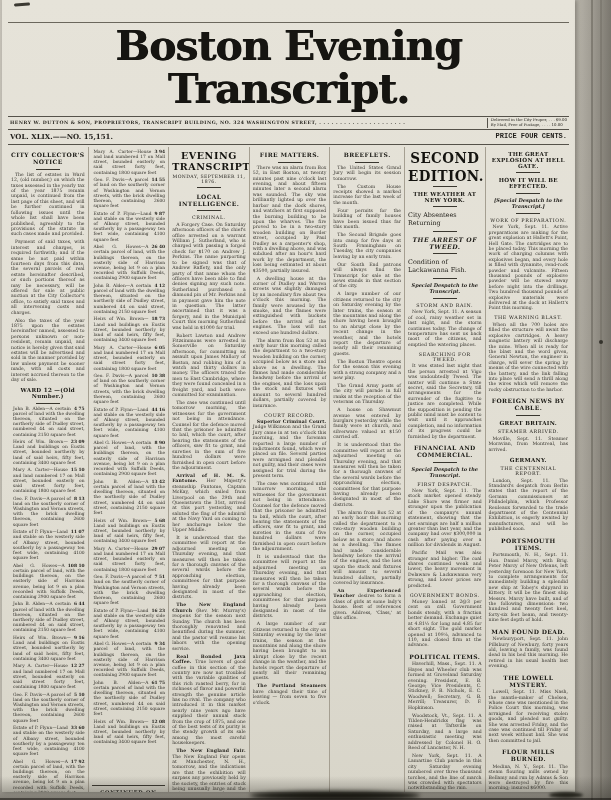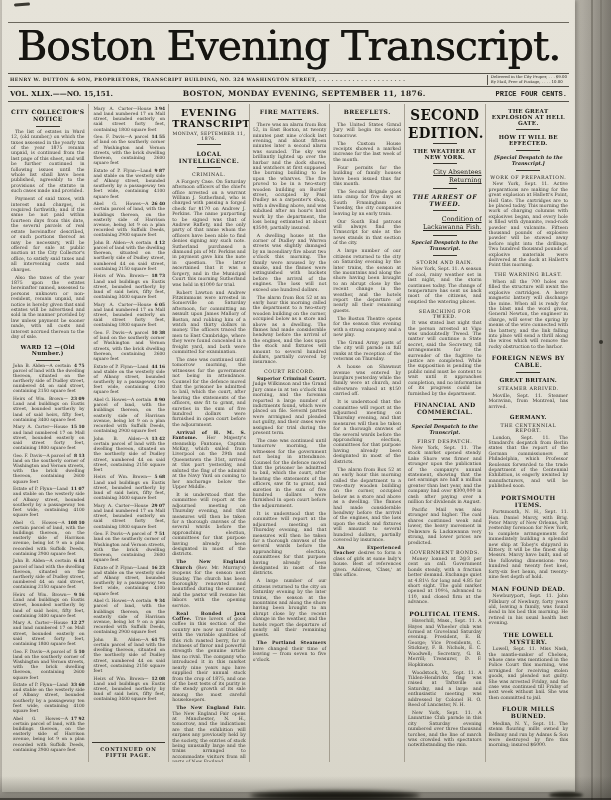--- a/index.html
+++ b/index.html
@@ -1,45 +1,45 @@
 <!DOCTYPE html>
 <html><head>
 <meta charset="utf-8">
 <style>
   html,body{margin:0;padding:0;}
   body{width:611px;height:800px;overflow:hidden;background:#b7b3a9;font-family:"DejaVu Serif",serif;}
   .scan{position:relative;width:611px;height:800px;background:linear-gradient(135deg,#c6c2b8,#aeaaa0);}
   .page{position:absolute;left:2px;top:0;width:573px;height:792px;background:linear-gradient(180deg,#e6e3d9 0%,#e1ded3 60%,#d8d5c9 100%);color:#211f1b;overflow:hidden;box-shadow:2px 0 4px rgba(60,57,50,.4);}
   
   .top-rule{margin:22px 6px 0 6px;border-top:1px solid #6b675d;}
-  .masthead-title{font-size:41px;font-weight:normal;text-align:center;letter-spacing:-1px;margin-top:2px;line-height:1.05;color:#161511;text-shadow:.6px 0 0 #161511;}
+  .masthead-title{font-size:41px;font-weight:bold;text-align:center;letter-spacing:-1px;margin-top:2px;line-height:1.05;color:#161511;text-shadow:.6px 0 0 #161511;}
   .prop-row{display:flex;align-items:center;border-top:1px solid #55524a;border-bottom:1px solid #55524a;margin:5px 6px 0 6px;padding:1px 2px;}
   .prop-line{font-size:4.6px;font-weight:bold;letter-spacing:.5px;white-space:nowrap;overflow:hidden;flex:1;color:#2b2923;}
   .delivery{border-left:1px solid #55524a;padding-left:3px;font-size:3.9px;line-height:1.25;color:#2b2923;white-space:nowrap;}
-  .date-row{display:flex;justify-content:space-between;align-items:flex-end;border-bottom:1px solid #55524a;margin:0 6px;padding:2.5px 2px;}
+  .date-row{display:flex;justify-content:space-between;align-items:flex-start;border-bottom:1px solid #55524a;margin:0 6px;padding:2.5px 2px;}
   .date-row .vol{font-size:7px;font-weight:bold;}
   .date-row .ctr{font-size:7.5px;font-weight:bold;letter-spacing:.4px;}
   .date-row .prc{font-size:7px;font-weight:bold;font-family:Liberation Mono, monospace;}
   
   .cols{display:flex;margin:2px 4px 0 6px;height:658px;overflow:hidden;}
   .col{flex:1;padding:2px 3px 4px 3px;overflow:hidden;display:flex;flex-direction:column;}
   .col + .col{border-left:1px solid #a59f91;}
   .col.narrow{flex:.92;}
   .col.wide{flex:1.08;}
   
   .para,.item,.adbody{font-size:4.6px;line-height:1.18;text-align:justify;margin:0 0 2.6px 0;color:#34322c;}
   .para{text-indent:4px;}
   .item{text-indent:4px;}
   .lead{font-weight:bold;letter-spacing:.2px;color:#26241f;}
   .smallcaps{font-size:4.8px;text-align:center;letter-spacing:.6px;margin:2px 0 1.5px 0;color:#26241f;}
   .h-display{font-size:13.5px;font-weight:bold;text-align:center;letter-spacing:.4px;margin:1px 0 2px 0;transform:scaleY(1.12);color:#14130f;}
   .h-large{font-size:9.5px;font-weight:bold;text-align:center;letter-spacing:.6px;margin:1px 0;color:#14130f;}
   .h-med{font-size:6px;font-weight:bold;text-align:center;letter-spacing:.4px;margin:2.5px 0 1.5px 0;color:#1a1914;}
   .h-sub{font-size:5.6px;font-weight:bold;text-align:center;letter-spacing:.3px;margin:2px 0 1.5px 0;color:#1a1914;}
-  .h-sub2{font-size:6.4px;text-align:right;margin:2px 0 1.5px 0;color:#22201a;text-decoration:underline;}
+  .h-sub2{font-size:6.4px;text-align:left;margin:2px 0 1.5px 0;color:#22201a;}
   .h-italcaps{font-size:6.2px;font-weight:bold;font-style:italic;text-align:center;letter-spacing:.5px;margin:2px 0 1.5px 0;}
   .h-italic{font-size:5px;font-weight:bold;font-style:italic;text-align:center;margin:1.5px 0;}
   .dateline2{font-size:4.6px;text-align:center;letter-spacing:.4px;margin:1px 0 1.5px 0;}
   .rule{width:24px;border-top:1px solid #3a372f;margin:2px auto;}
   .continued{margin-top:auto;font-size:5px;text-align:center;letter-spacing:.8px;font-weight:bold;padding-top:3px;border-top:1px solid #3a372f;}
   .listing{font-size:4.4px;line-height:1.18;text-align:justify;margin:0 0 2.4px 0;color:#34322c;position:relative;padding-left:2px;}
   .listing .amt{float:right;font-weight:bold;margin-left:3px;color:#26241f;}
   
   .shadow-right{position:absolute;right:0;top:0;width:38px;height:100%;background:linear-gradient(to right,rgba(0,0,0,0) 0%,rgba(90,86,78,.25) 45%,rgba(58,55,48,.5) 100%);pointer-events:none;}
   .streak{position:absolute;top:0;height:100%;width:2px;background:rgba(70,66,58,.35);}
@@ -59,21 +59,20 @@
     <div class="masthead-title">Boston Evening Transcript.</div>
     <div class="prop-row">
       <div class="prop-line">HENRY W. DUTTON &amp; SON, PROPRIETORS, TRANSCRIPT BUILDING, NO. 324 WASHINGTON STREET,  .  .  .  .  .  .  .  .  .  .  .  .  .  .  .  .  .  .  .  .  .</div>
       <div class="delivery">
         <div>Delivered in the City Proper, . . . $9.00</div>
         <div>By Mail, Free of Postage, . . . . 10.00</div>
       </div>
     </div>
     <div class="date-row">
       <div class="vol">VOL. XLIX.——NO. 15,151.</div>
-      <div class="ctr">BOSTON, MONDAY EVENING, SEPTEMBER 11, 1876.</div>
       <div class="prc">PRICE FOUR CENTS.</div>
     </div>
     <div class="cols">
       <div class="col">
           <div class="h-med">CITY COLLECTOR'S NOTICE</div>
           <div class="rule"></div>
           <div class="para">The list of estates in Ward 12, (old number,) on which the taxes assessed in the yearly tax of the year 1875 remain unpaid, is continued from the last page of this sheet, and will be further continued in following issues until the whole list shall have been published, agreeably to the provisions of the statute in such cases made and provided.</div>
           <div class="para">Payment of said taxes, with interest and charges, is required forthwith; and if the same be not paid within fourteen days from this date, the several parcels of real estate hereinafter described, or such portions thereof as may be necessary, will be offered for sale at public auction at the City Collector's office, to satisfy said taxes and all intervening costs and charges.</div>
           <div class="para">Also the taxes of the year 1875 upon the estates hereinafter named, assessed to persons unknown or non-resident, remain unpaid, and notice is hereby given that said estates will be advertised and sold in the manner provided by law unless payment be sooner made, with all costs and interest accrued thereon to the day of sale.</div>
           <div class="h-sub">WARD 12 —(Old Number.)</div>

